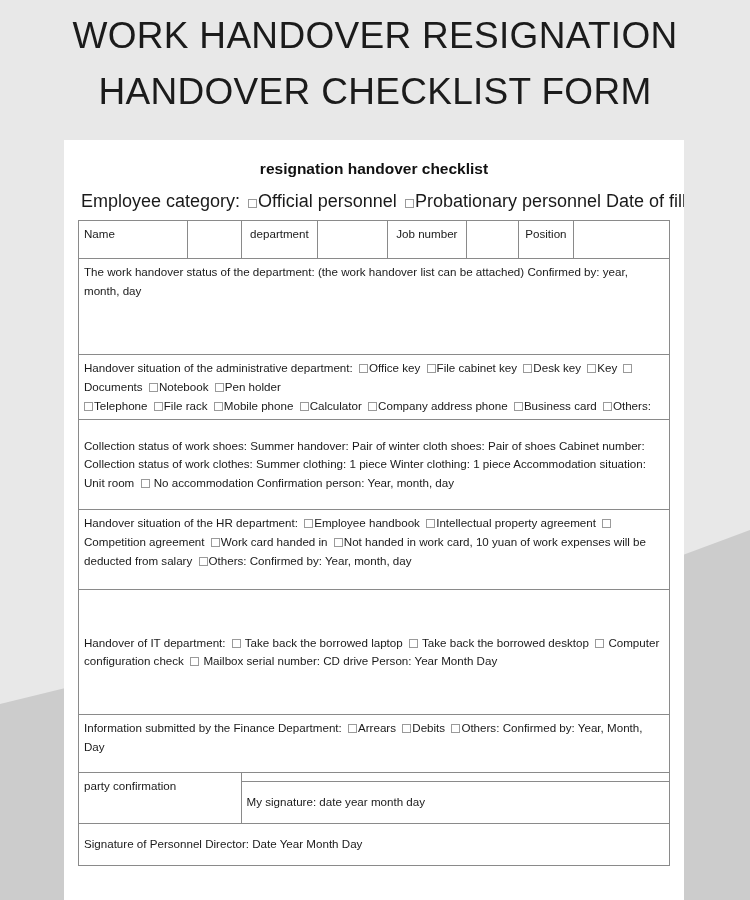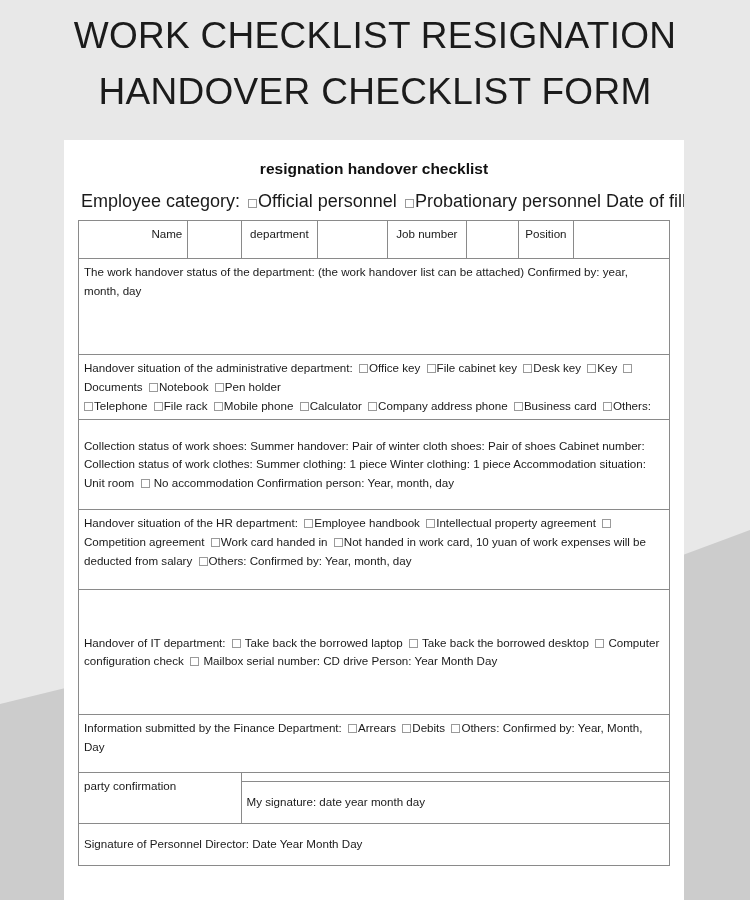--- a/index.html
+++ b/index.html
@@ -97,21 +97,21 @@
   table.form-table td {
     border: 1px solid #8a8a8a;
     font-size: 11.6px;
     color: #1a1a1a;
     line-height: 1.62;
     padding: 4px 5px 4px 5px;
     vertical-align: top;
   }
 
   td.hdr-cell {
-    text-align: right;
+    text-align: left;
     vertical-align: middle;
     height: 38px;
     padding: 2px 3px;
   }
   td.hdr-cell.lbl-left { text-align: center; }
 
   td.block {
     vertical-align: top;
   }
   td.block.mid { vertical-align: middle; }
@@ -121,21 +121,21 @@
     padding-left: 5px;
   }
 </style>
 </head>
 <body>
 
 <div class="bg-wedge-left"></div>
 <div class="bg-wedge-right"></div>
 
 <h1 class="page-title">
-  <span>WORK CHECKLIST RESIGNATION</span><br>
+  <span>WORK HANDOVER RESIGNATION</span><br>
   <span>HANDOVER CHECKLIST FORM</span>
 </h1>
 
 <div class="doc-card">
 
   <div class="form-title">resignation handover checklist</div>
 
   <div class="category-line">
     <span>Employee category:</span>
     <span class="cb cb-sp"></span><span>Official personnel</span>

